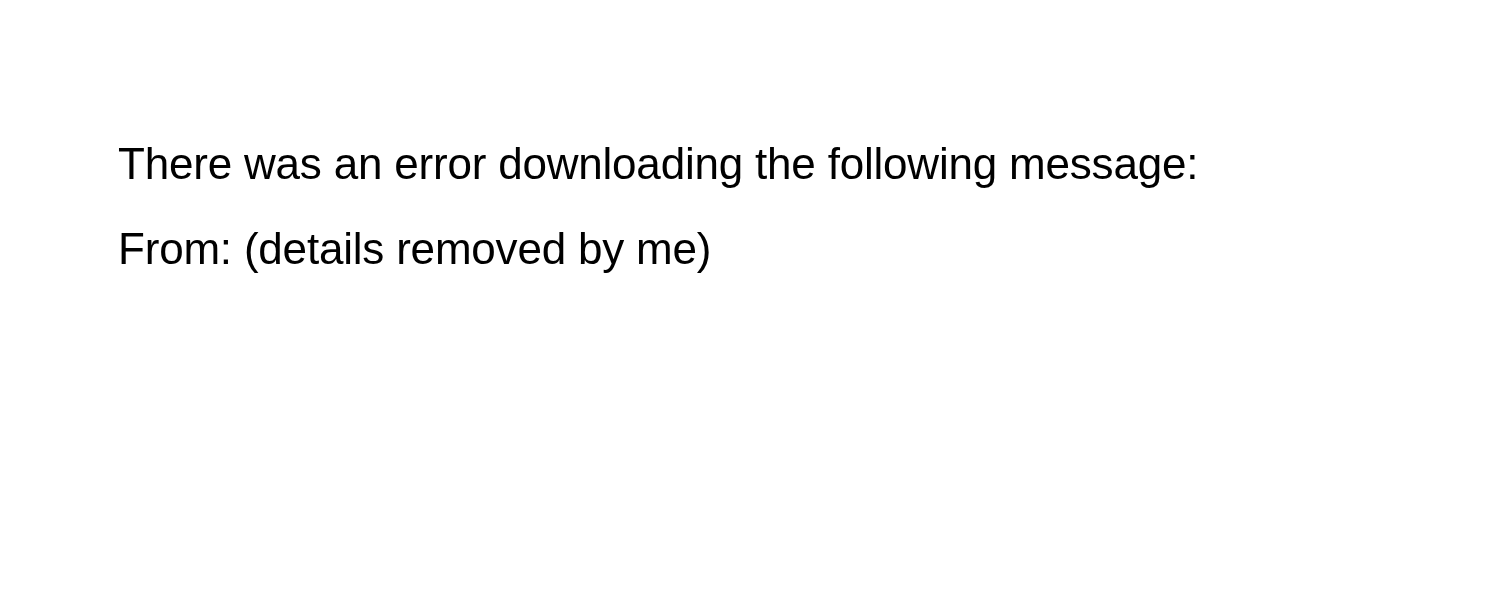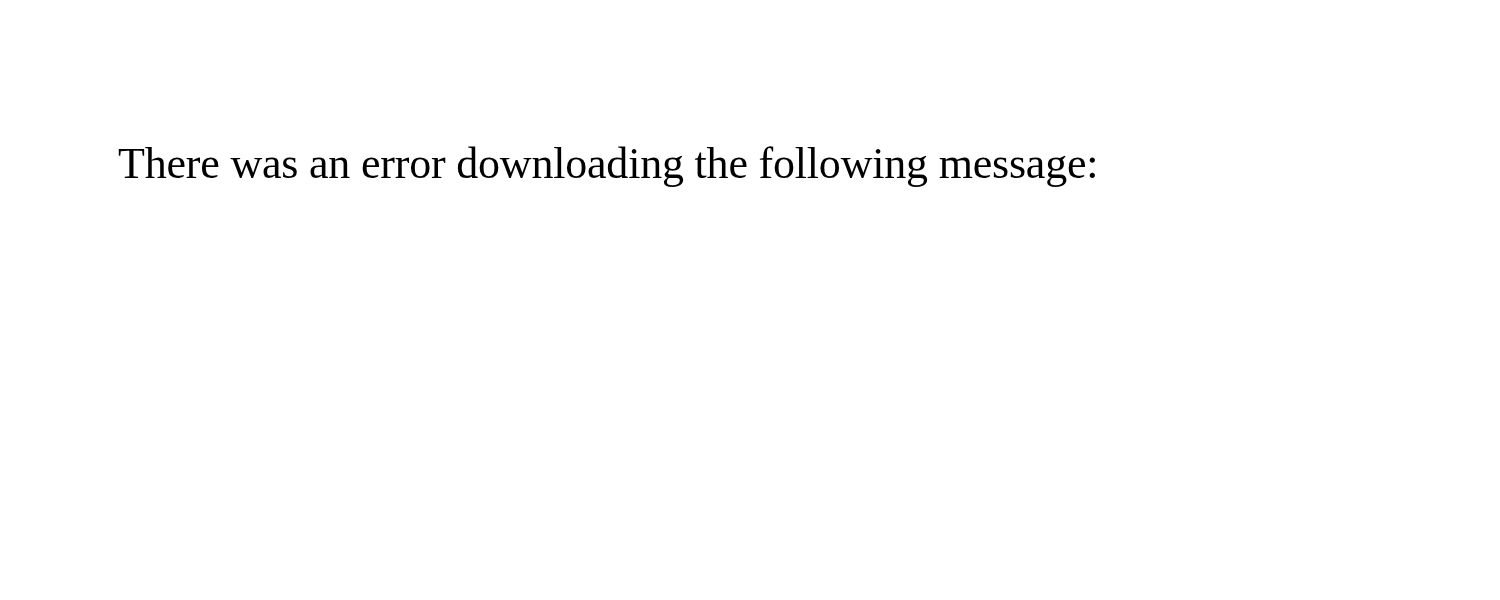--- a/index.html
+++ b/index.html
@@ -1,19 +1,18 @@
 <!DOCTYPE html>
 <html><head>
   <meta charset="utf-8">
   <style>
     * {
       margin: 12px;
       padding: 0;
       box-sizing: border-box;
-      font-family: Liberation Serif, serif;
     }
     body {
       width: 1500px;
       height: 600px;
       background: #ffffff;
       font-family: -apple-system, BlinkMacSystemFont, "Segoe UI", Helvetica, Arial, sans-serif;
       padding: 80px 70px;
       display: flex;
       flex-direction: column;
     }
@@ -23,13 +22,14 @@
       color: #000000;
       font-weight: 400;
       letter-spacing: -0.2px;
     }
   </style>
 </head>
 <body>
 
 <div class="message-text">
   <div>There was an error downloading the following message:</div>
+  <div>From: (details removed by me)</div>
 </div>
 
 </body></html>

